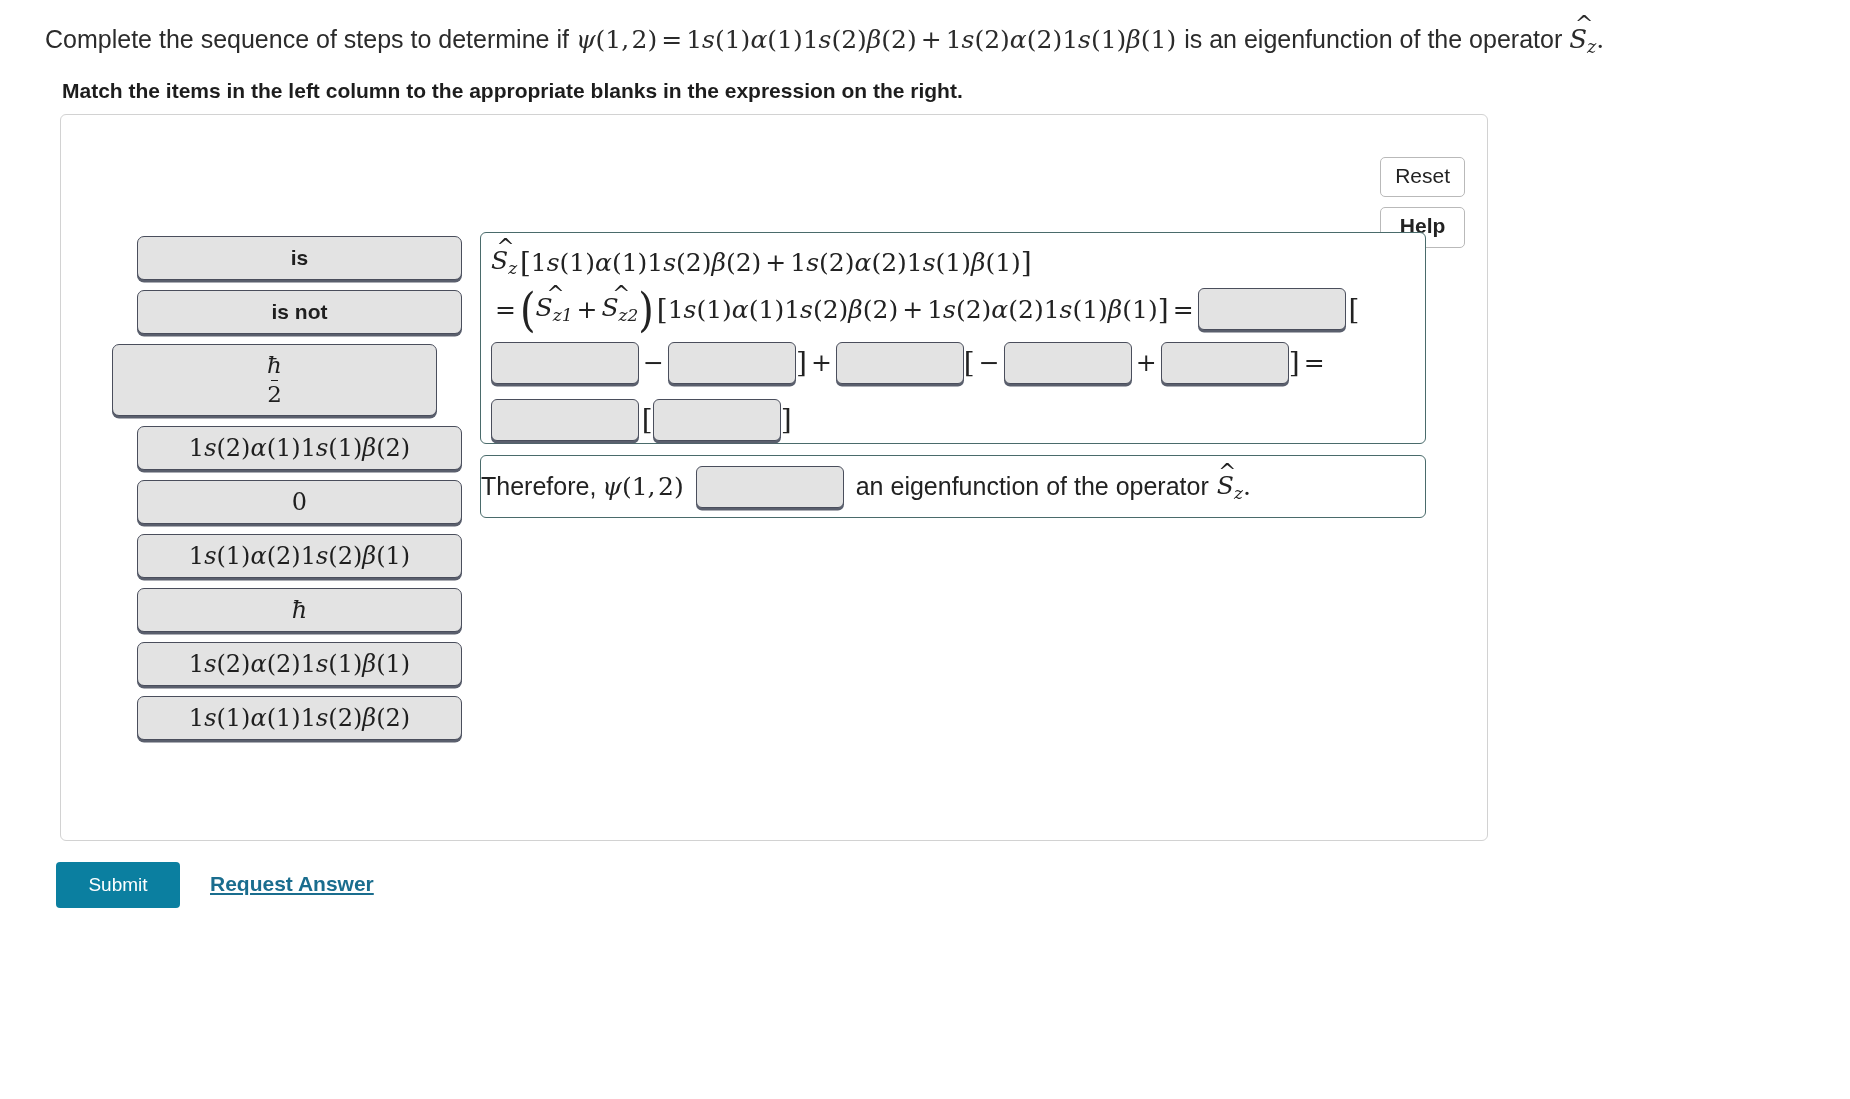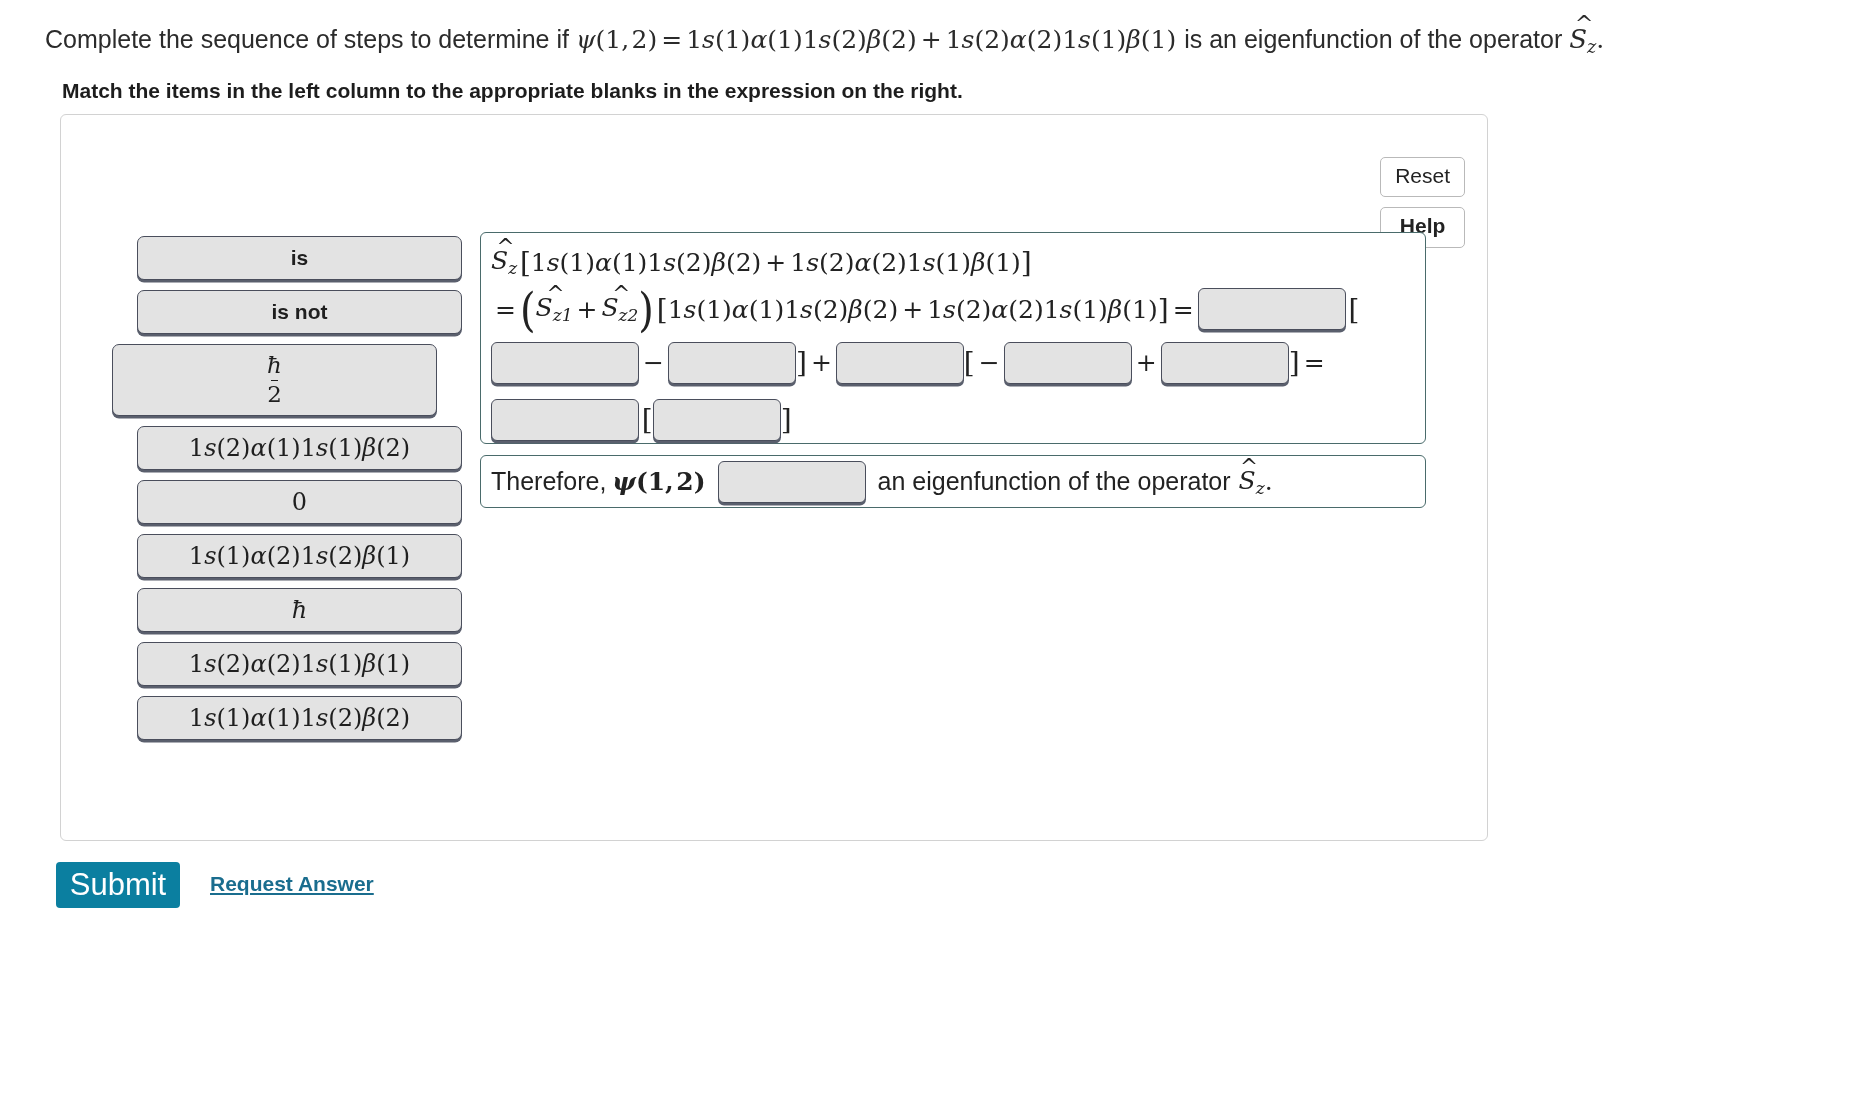--- a/index.html
+++ b/index.html
@@ -108,33 +108,33 @@
   .slot.w-md { width: 128px; height: 42px; }
 
   .paren-big { font-size: 40px; font-family: "DejaVu Serif", serif;
                font-style: normal; line-height: 0.85; display: inline-block;
                transform: scaleY(1.18); }
   .brk { font-family: "DejaVu Serif", serif; font-style: normal; font-size: 28px; }
 
   
   .there-panel {
     position: absolute; left: 419px; top: 340px;
-    width: 946px; height: 53px;
+    width: 946px; height: 63px;
     border: 1.4px solid #4a6b6b; border-radius: 6px; background: #fff;
-    display: flex; align-items: center; padding-left: 10px;
+    display: flex; align-items: center; 
     font-size: 25px; white-space: nowrap;
   }
   .there-panel .slot { margin: 0 12px; }
 
   
   .submit-btn {
     position: absolute; left: 56px; top: 862px;
     width: 124px; height: 46px;
     background: #0b7fa0; color: #ffffff; border: none; border-radius: 4px;
-    font-size: 31px; font-family: "Liberation Sans", sans-serif; cursor: pointer;
+    font-size: 19px; font-family: "Liberation Sans", sans-serif; cursor: pointer;
   }
   .req-link {
     position: absolute; left: 210px; top: 872px;
     font-size: 21px; font-weight: bold; color: #1a6d8e;
     text-decoration: underline; cursor: pointer;
   }
 </style>
 </head>
 <body>
 
@@ -245,21 +245,21 @@
       <div class="expr-line l4">
         <span class="slot w-lg"></span>
         <span class="brk"> [</span>
         <span class="slot w-md"></span>
         <span class="brk">]</span>
       </div>
     </div>
 
     <div class="there-panel">
       <span>Therefore,</span>
-      <span class="m" style="padding-left:6px;font-weight:bold;"><span class="mi">ψ</span><span class="mr">(1, 2)</span></span>
+      <span class="m" style="padding-left:6px;"><span class="mi">ψ</span><span class="mr">(1, 2)</span></span>
       <span class="slot w-lg"></span>
       <span>an eigenfunction of the operator</span>
       <span class="hatwrap" style="padding-left:8px;"><span class="hat">^</span>S<span class="sub">z</span></span>
         <span class="mr">.</span>
     </div>
 
   </div>
 
   <button class="submit-btn">Submit</button>
   <span class="req-link">Request Answer</span>

